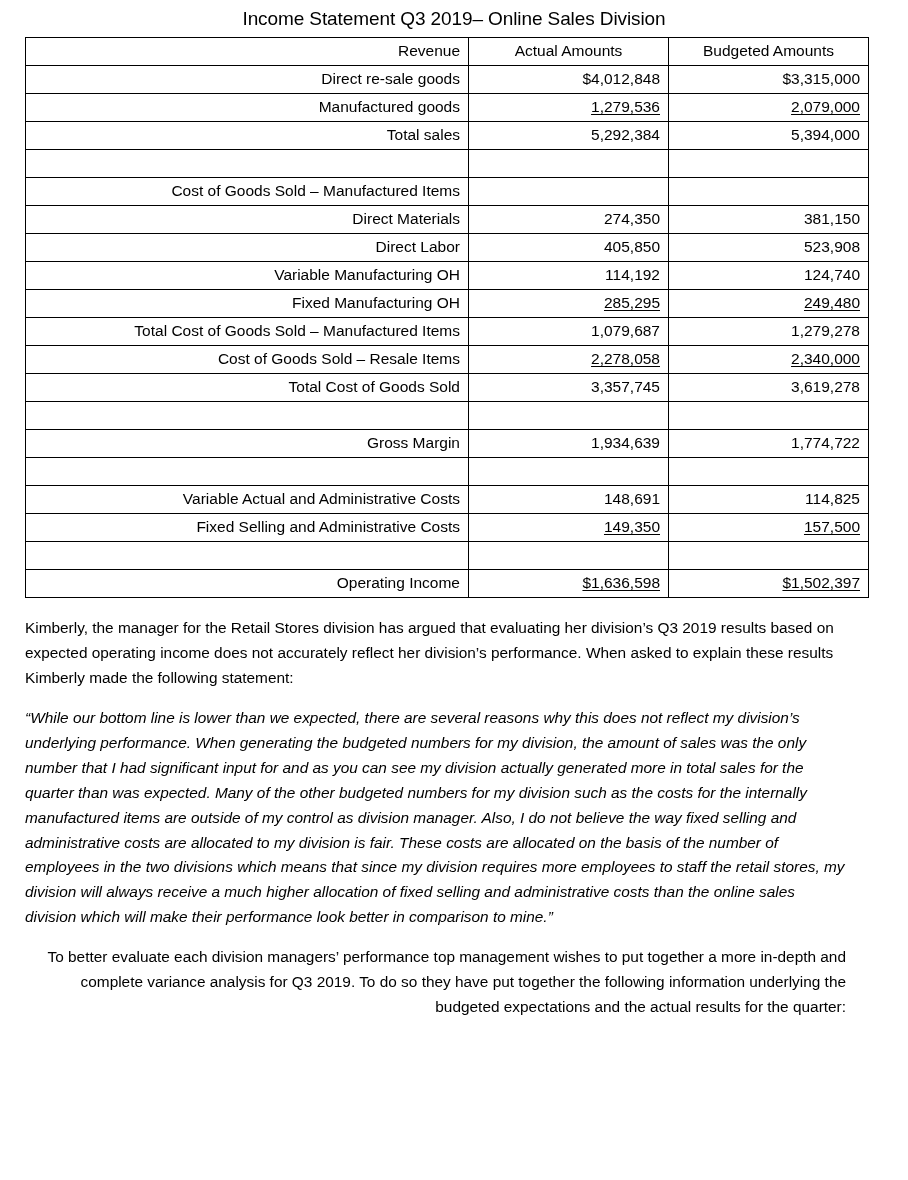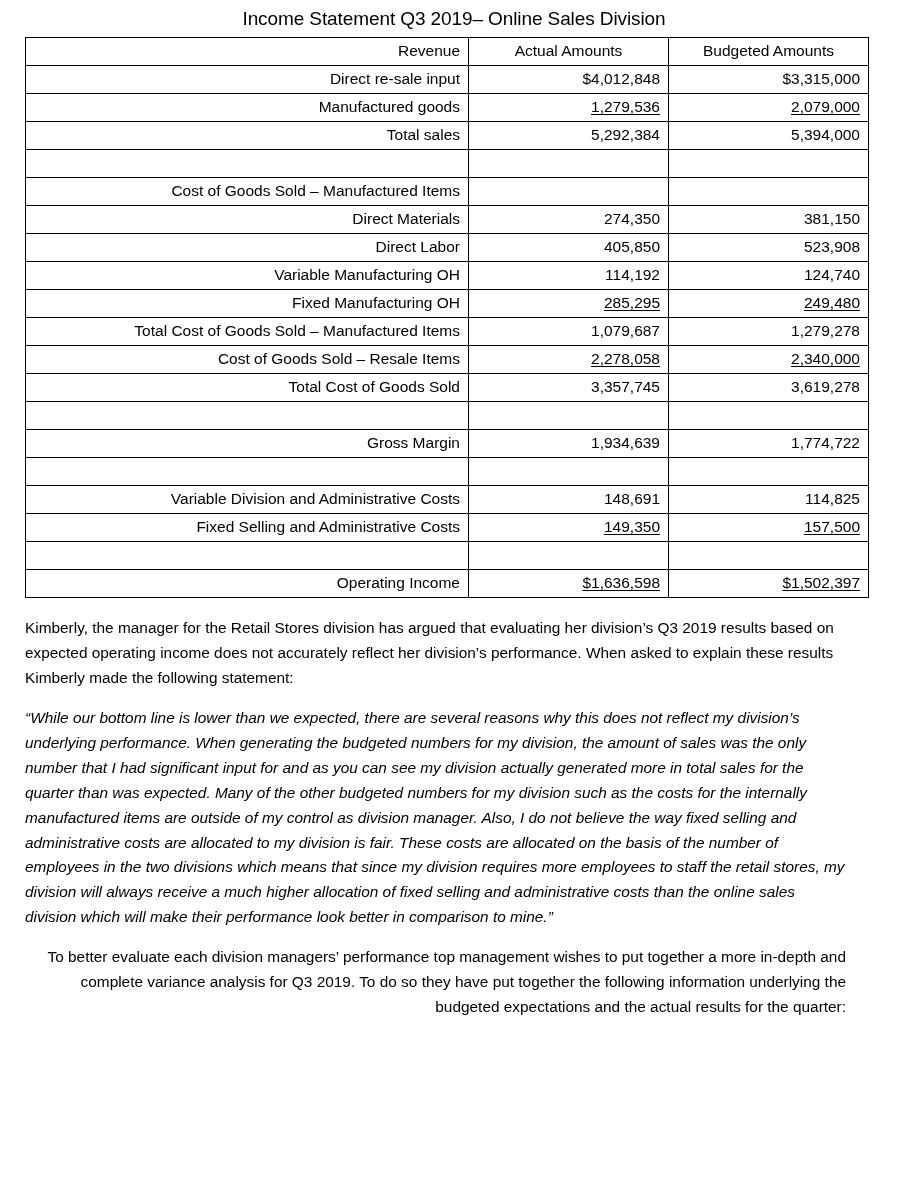--- a/index.html
+++ b/index.html
@@ -94,21 +94,21 @@
       <col class="c-actual">
       <col class="c-budget">
     </colgroup>
     <tbody id="statement-body">
         <tr>
           <td class="label">Revenue</td>
           <td class="head">Actual Amounts</td>
           <td class="head">Budgeted Amounts</td>
         </tr>
         <tr>
-          <td class="label ind1">Direct re-sale input</td>
+          <td class="label ind1">Direct re-sale goods</td>
           <td class="num">$4,012,848</td>
           <td class="num">$3,315,000</td>
         </tr>
         <tr>
           <td class="label ind1">Manufactured goods</td>
           <td class="num"><span class="u1">1,279,536</span></td>
           <td class="num"><span class="u1">2,079,000</span></td>
         </tr>
         <tr>
           <td class="label">Total sales</td>
@@ -169,21 +169,21 @@
           <td class="label">Gross Margin</td>
           <td class="num">1,934,639</td>
           <td class="num">1,774,722</td>
         </tr>
         <tr class="blank-row">
           <td class="label"></td>
           <td class="num"></td>
           <td class="num"></td>
         </tr>
         <tr>
-          <td class="label">Variable Division and Administrative Costs</td>
+          <td class="label">Variable Actual and Administrative Costs</td>
           <td class="num">148,691</td>
           <td class="num">114,825</td>
         </tr>
         <tr>
           <td class="label">Fixed Selling and Administrative Costs</td>
           <td class="num"><span class="u1">149,350</span></td>
           <td class="num"><span class="u1">157,500</span></td>
         </tr>
         <tr class="blank-row">
           <td class="label"></td>

